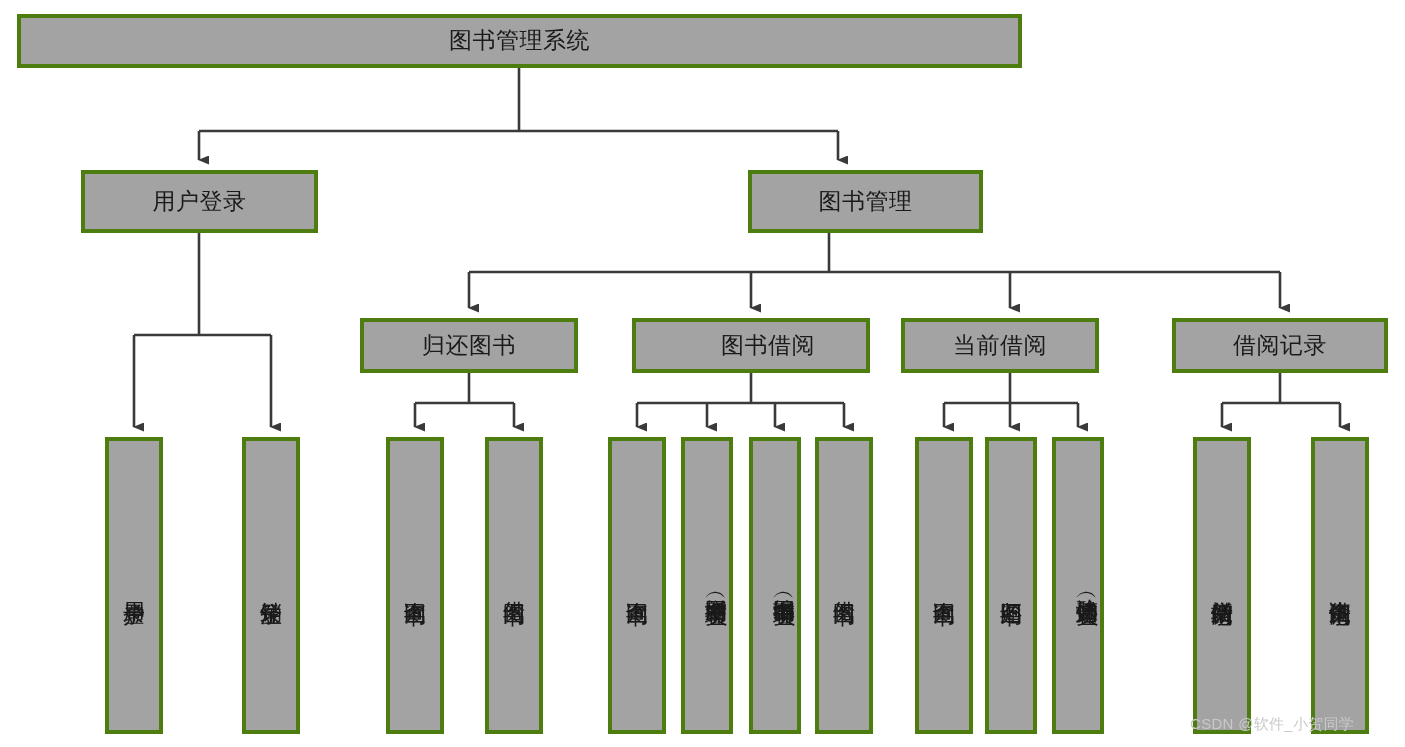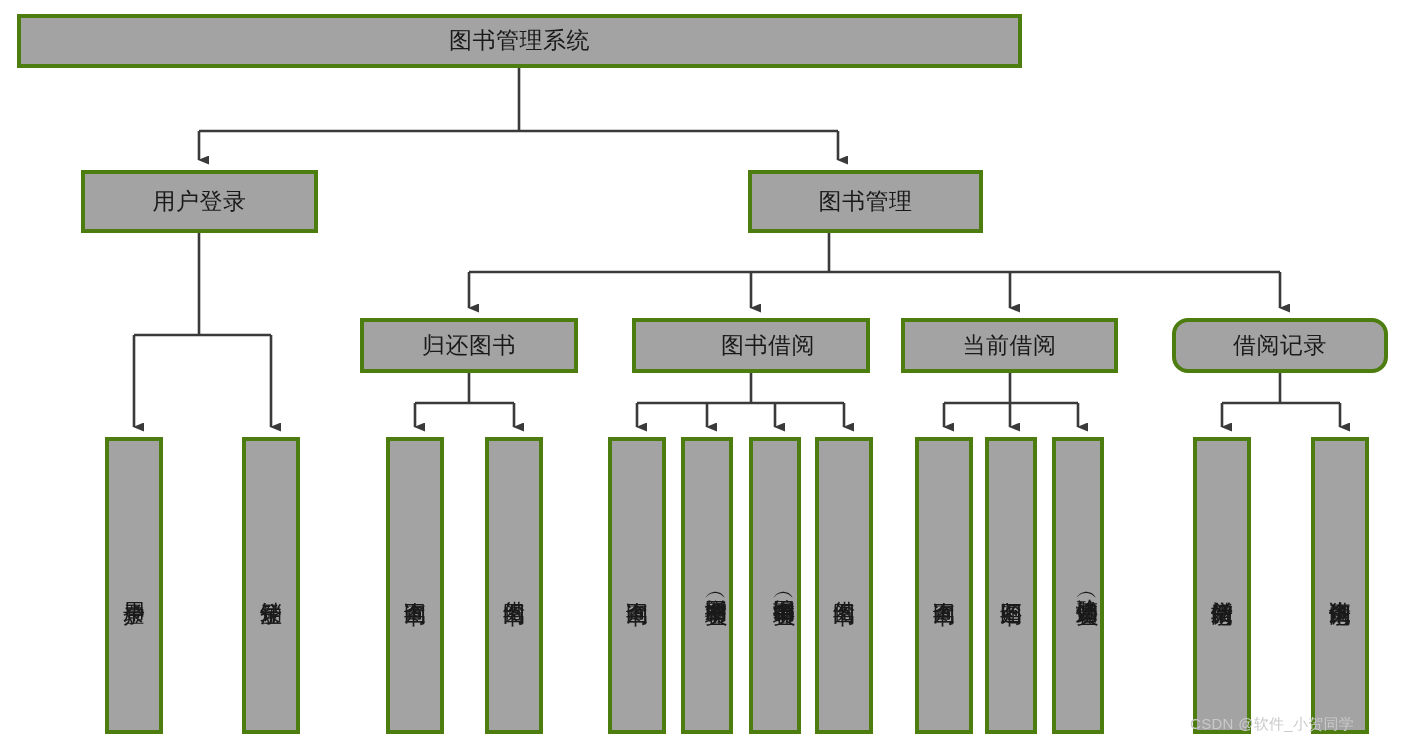--- a/index.html
+++ b/index.html
@@ -127,24 +127,24 @@
   <div class="node node-h" style="left:748px; top:170px; width:235px; height:63px;">
     <span>图书管理</span>
   </div>
 
   <div class="node node-h" style="left:360px; top:318px; width:218px; height:55px;">
     <span>归还图书</span>
   </div>
   <div class="node node-h" style="left:632px; top:318px; width:238px; height:55px;padding-left:34px;">
     <span>图书借阅</span>
   </div>
-  <div class="node node-h" style="left:901px; top:318px; width:217px; height:55px;">
+  <div class="node node-h" style="left:901px; top:318px; width:198px; height:55px;">
     <span>当前借阅</span>
   </div>
-  <div class="node node-h" style="left:1172px; top:318px; width:216px; height:55px;border-radius:16px;">
+  <div class="node node-h" style="left:1172px; top:318px; width:216px; height:55px;">
     <span>借阅记录</span>
   </div>
 
   <div class="node node-v" style="left:105px; top:437px; width:58px; height:297px;">
     <span>用户登录</span>
   </div>
   <div class="node node-v" style="left:242px; top:437px; width:58px; height:297px;">
     <span>注销登录</span>
   </div>
 

